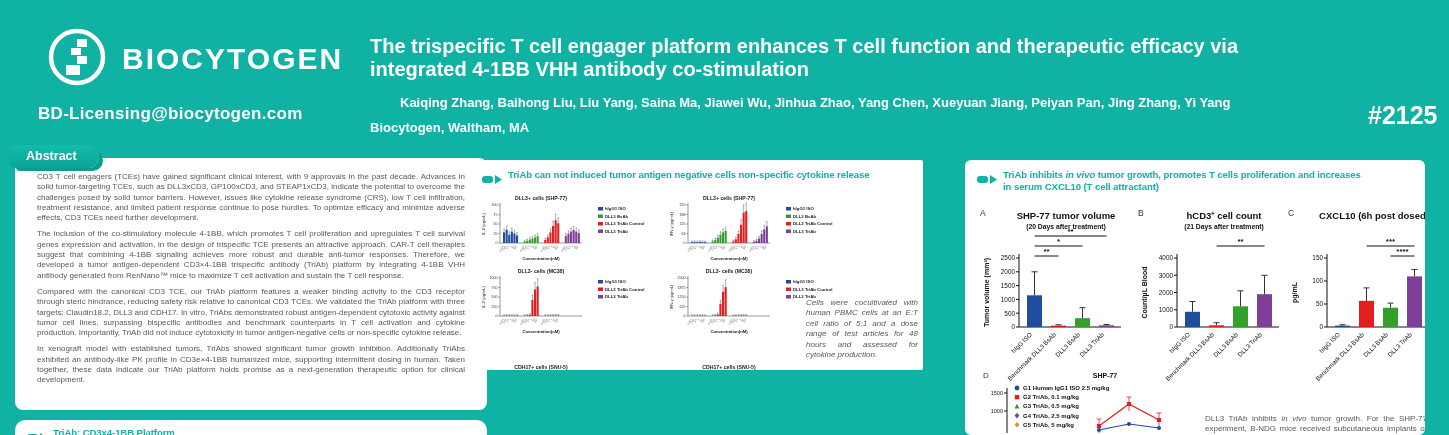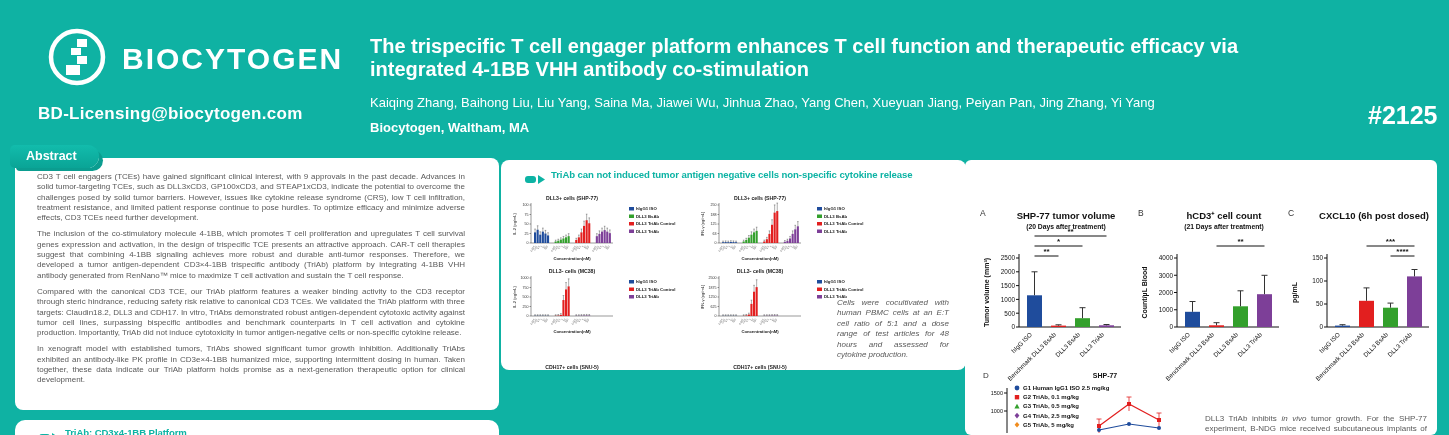--- a/index.html
+++ b/index.html
@@ -3,25 +3,25 @@
 <meta charset="utf-8">
 <style>
   html,body{margin:0;padding:0;}
   #poster{position:relative;width:1449px;height:435px;background:#0fb2a3;overflow:hidden;
           font-family:"Liberation Sans",sans-serif;}
   .abs{position:absolute;}
   
   .logo-text{font-size:30px;font-weight:bold;color:#fff;letter-spacing:2px;}
   .email{font-size:17px;font-weight:bold;color:#fff;letter-spacing:.3px;}
   .title{font-size:20px;line-height:23px;font-weight:bold;color:#fff;}
-  .authors{font-size:13px;font-weight:normal;color:#fff;}
+  .authors{font-size:13px;font-weight:bold;color:#fff;margin-left:30px;}
   .affil{font-size:13px;font-weight:bold;color:#fff;margin-top:9px;}
   .poster-no{font-size:25px;font-weight:bold;color:#fff;}
   
-  .panel{position:absolute;background:#fff;border-radius:8px;overflow:hidden;padding-left:12px;}
+  .panel{position:absolute;background:#fff;border-radius:8px;overflow:hidden;}
   .tab{position:absolute;background:linear-gradient(180deg,#12bcac,#0aa496);color:#fff;font-weight:bold;
        font-size:12.5px;padding:4px 22px 5px 16px;border-radius:6px 14px 14px 6px;
        box-shadow:5px 4px 0 -1px #0b9d90;z-index:5;}
   .body-text{font-size:8px;line-height:10.3px;color:#595959;text-align:justify;}
   .body-text p{margin:0 0 6px 0;}
   .sec-head{display:flex;align-items:flex-start;gap:6px;padding:9px 10px 0 12px;}
   .sec-title{font-size:9.6px;line-height:12px;font-weight:bold;color:#0db3a4;letter-spacing:-.1px;}
   .arrow-pill{flex:0 0 auto;margin-top:1px;}
   .caption{font-size:8px;line-height:10.4px;color:#595959;text-align:justify;}
   .clip-title{font-size:5.4px;font-weight:bold;color:#222;text-align:center;}
@@ -68,21 +68,21 @@
       <span class="arrow-pill">
         <svg width="20" height="9" viewBox="0 0 20 9">
             <rect x="0" y="1" width="11" height="7" rx="3" fill="#0db3a4"></rect>
             <path d="M13 0 L20 4.5 L13 9 Z" fill="#0db3a4"></path>
           </svg>
       </span>
       <span class="sec-title">TriAb: CD3x4-1BB Platform</span>
     </div>
   </div>
 
-  <div class="panel" style="left:501px;top:160px;width:453px;height:210px;border-radius:8px;">
+  <div class="panel" style="left:470px;top:160px;width:453px;height:210px;border-radius:2px;">
     <div class="sec-head">
       <span class="arrow-pill">
         <svg width="20" height="9" viewBox="0 0 20 9">
             <rect x="0" y="1" width="11" height="7" rx="3" fill="#0db3a4"></rect>
             <path d="M13 0 L20 4.5 L13 9 Z" fill="#0db3a4"></path>
           </svg>
       </span>
       <span class="sec-title">TriAb can not induced tumor antigen negative cells non-specific cytokine release</span>
     </div>
     <div class="chart" style="left:8px;top:33px;"><svg width="185" height="70" viewBox="0 0 185 70">
@@ -757,20 +757,32 @@
           <rect x="120" y="29" width="5" height="3.5" fill="#e21f1f"></rect>
           <text x="127" y="32.2" font-size="4.3" font-weight="bold" fill="#222">CDH17 TriAb control</text>
           <rect x="120" y="36.5" width="5" height="3.5" fill="#7d3f98"></rect>
           <text x="127" y="39.7" font-size="4.3" font-weight="bold" fill="#222">CDH17 TriAb</text>
         </svg></div>
     <div class="caption" style="position:absolute;left:336px;top:138px;width:112px;z-index:3;font-style:italic;">Cells were cocultivated with human PBMC cells at an E:T cell ratio of 5:1 and a dose range of test articles for 48 hours and assessed for cytokine production.</div>
     <div class="clip-title" style="position:absolute;left:30px;top:271px;width:130px;">CDH17- cells (Raji)</div>
   </div>
 
   <div class="panel" style="left:965px;top:160px;width:460px;height:275px;border-radius:6px;">
+    <div class="sec-head">
+      <span class="arrow-pill">
+        <svg width="20" height="9" viewBox="0 0 20 9">
+            <rect x="0" y="1" width="11" height="7" rx="3" fill="#0db3a4"></rect>
+            <path d="M13 0 L20 4.5 L13 9 Z" fill="#0db3a4"></path>
+          </svg>
+      </span>
+      <span class="sec-title">
+        <span>TriAb inhibits </span><i>in vivo</i><span> tumor growth, promotes T cells proliferation and increases</span><br>
+        <span>in serum CXCL10 (T cell attractant)</span>
+      </span>
+    </div>
     <div class="chart" style="left:12px;top:42px;"><svg width="150" height="180" viewBox="0 0 150 180">
           <text x="3" y="14" font-size="8.5" fill="#333">A</text>
           <text x="89" y="17" font-size="9.5" font-weight="bold" text-anchor="middle" fill="#111">SHP-77 tumor volume</text>
           <text x="89" y="27" font-size="6.8" font-weight="bold" text-anchor="middle" fill="#111">(20 Days after treatment)</text>
           <line x1="42" y1="52" x2="42" y2="125" stroke="#111" stroke-width="1"></line>
           <line x1="42" y1="125" x2="144" y2="125" stroke="#111" stroke-width="1"></line>
           <line x1="39" y1="125" x2="42" y2="125" stroke="#111" stroke-width="1"></line>
           <text x="38" y="127.4" font-size="6.4" text-anchor="end" fill="#111">0</text>
           <line x1="39" y1="111.2" x2="42" y2="111.2" stroke="#111" stroke-width="1"></line>
           <text x="38" y="113.60000000000001" font-size="6.4" text-anchor="end" fill="#111">500</text>

